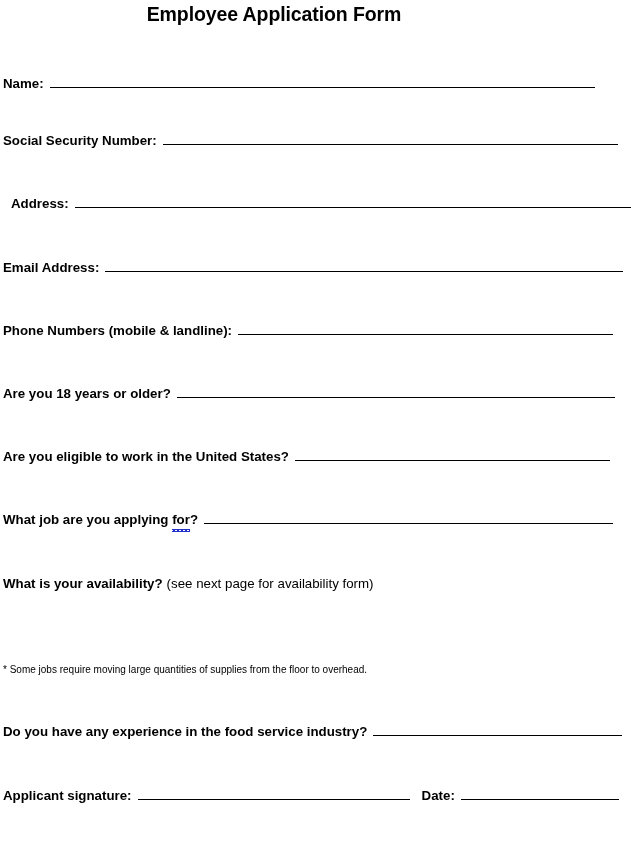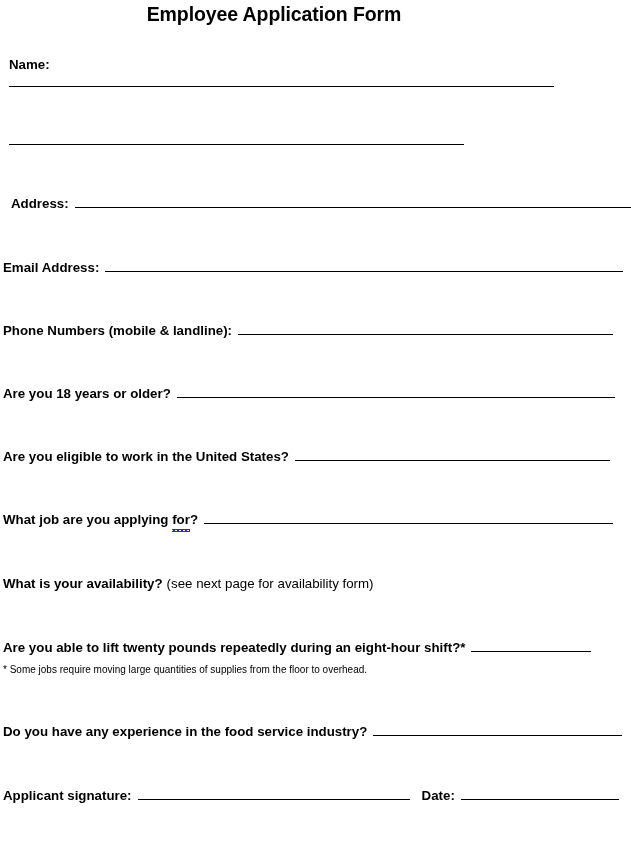--- a/index.html
+++ b/index.html
@@ -114,25 +114,26 @@
   }
 </style>
 </head>
 <body>
 
 <div class="page">
 
   <div class="doc-title">Employee Application Form</div>
 
   <div id="field-rows">
-      <div class="field-row" style="top: 56px; flex-direction: column;">
+      <div class="field-row" style="top: 75px;">
         <span class="field-label">Name:</span>
         <span class="blank" style="width: 545px;"></span>
       </div>
       <div class="field-row" style="top: 132px;">
+        <span class="field-label">Social Security Number:</span>
         <span class="blank" style="width: 455px;"></span>
       </div>
       <div class="field-row" style="top: 195px; margin-left: 8px;">
         <span class="field-label">Address:</span>
         <span class="blank" style="width: 558px;"></span>
       </div>
       <div class="field-row" style="top: 259px;">
         <span class="field-label">Email Address:</span>
         <span class="blank" style="width: 518px;"></span>
       </div>
@@ -152,24 +153,20 @@
         <span class="field-label">What job are you applying <span class="spell-error">for</span>?</span>
         <span class="blank" style="width: 409px;"></span>
       </div>
     </div>
 
   <div class="field-row" id="availability-row" style="top: 575px;">
     <span class="field-label">What is your availability?</span>
     <span class="field-note">(see next page for availability form)</span>
   </div>
 
-  <div class="field-row" id="lift-row" style="top: 639px;">
-    <span class="field-label">Are you able to lift twenty pounds repeatedly during an eight-hour shift?*</span>
-    <span class="blank" id="lift-blank" style="width: 120px;"></span>
-  </div>
 
   <div class="plain-line" id="lift-footnote" style="top: 660px;">* Some jobs require moving large quantities of supplies from the floor to overhead.</div>
 
   <div class="field-row" id="food-row" style="top: 723px; text-align: center;">
     <span class="field-label">Do you have any experience in the food service industry?</span>
     <span class="blank" id="food-blank" style="width: 249px;"></span>
   </div>
 
   <div class="field-row" id="signature-row" style="top: 787px;">
     <span class="field-label">Applicant signature:</span>

